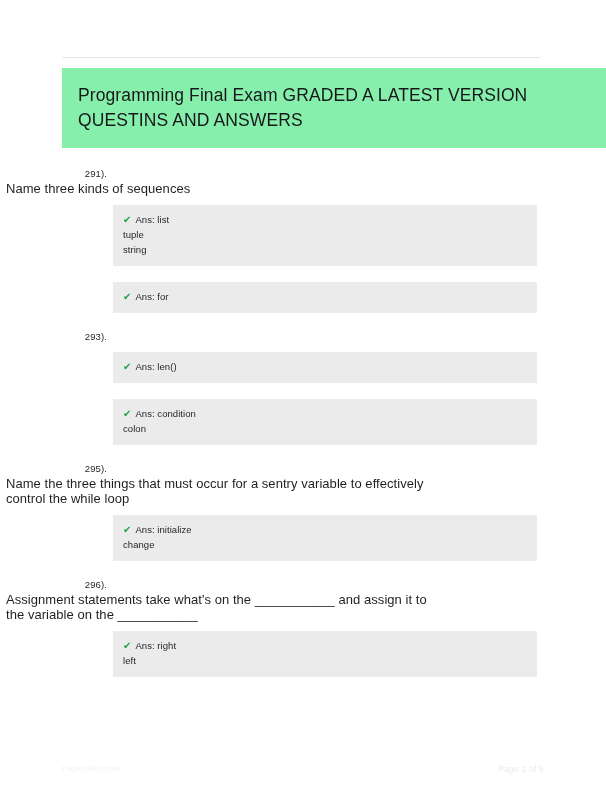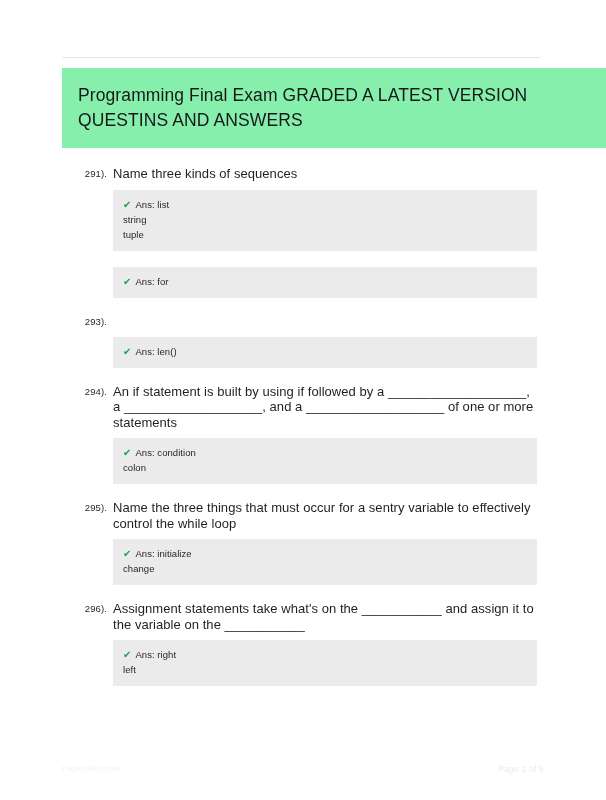--- a/index.html
+++ b/index.html
@@ -54,20 +54,21 @@
     top: 166px;
     width: 606px;
   }
   .qblock {
     position: relative;
     margin-bottom: 16px;
   }
   .qrow {
     display: flex;
     align-items: flex-start;
+    flex-direction: column;
   }
   .qnum {
     width: 107px;
     min-width: 107px;
     text-align: right;
     font-size: 9.5px;
     line-height: 15px;
     color: #1f2024;
     padding-top: 0px;
     letter-spacing: 0.1px;
@@ -145,22 +146,22 @@
       <div class="qblock">
         <div class="qrow">
           <div class="qnum">291).</div>
           <div class="qtext">Name three kinds of sequences</div>
         </div>
         <div class="ansbox">
           <div class="ansline first">
             <span class="check-icon">✔</span>
             <span>Ans: list</span>
           </div>
+          <div class="ansline">tuple</div>
           <div class="ansline">string</div>
-          <div class="ansline">tuple</div>
         </div>
       </div>
       <div class="qblock">
         <div class="ansbox">
           <div class="ansline first">
             <span class="check-icon">✔</span>
             <span>Ans: for</span>
           </div>
         </div>
       </div>
@@ -169,24 +170,20 @@
           <div class="qnum">293).</div>
         </div>
         <div class="ansbox">
           <div class="ansline first">
             <span class="check-icon">✔</span>
             <span>Ans: len()</span>
           </div>
         </div>
       </div>
       <div class="qblock">
-        <div class="qrow">
-          <div class="qnum">294).</div>
-          <div class="qtext">An if statement is built by using if followed by a ___________________, a ___________________, and a ___________________ of one or more statements</div>
-        </div>
         <div class="ansbox">
           <div class="ansline first">
             <span class="check-icon">✔</span>
             <span>Ans: condition</span>
           </div>
           <div class="ansline">colon</div>
         </div>
       </div>
       <div class="qblock">
         <div class="qrow">

